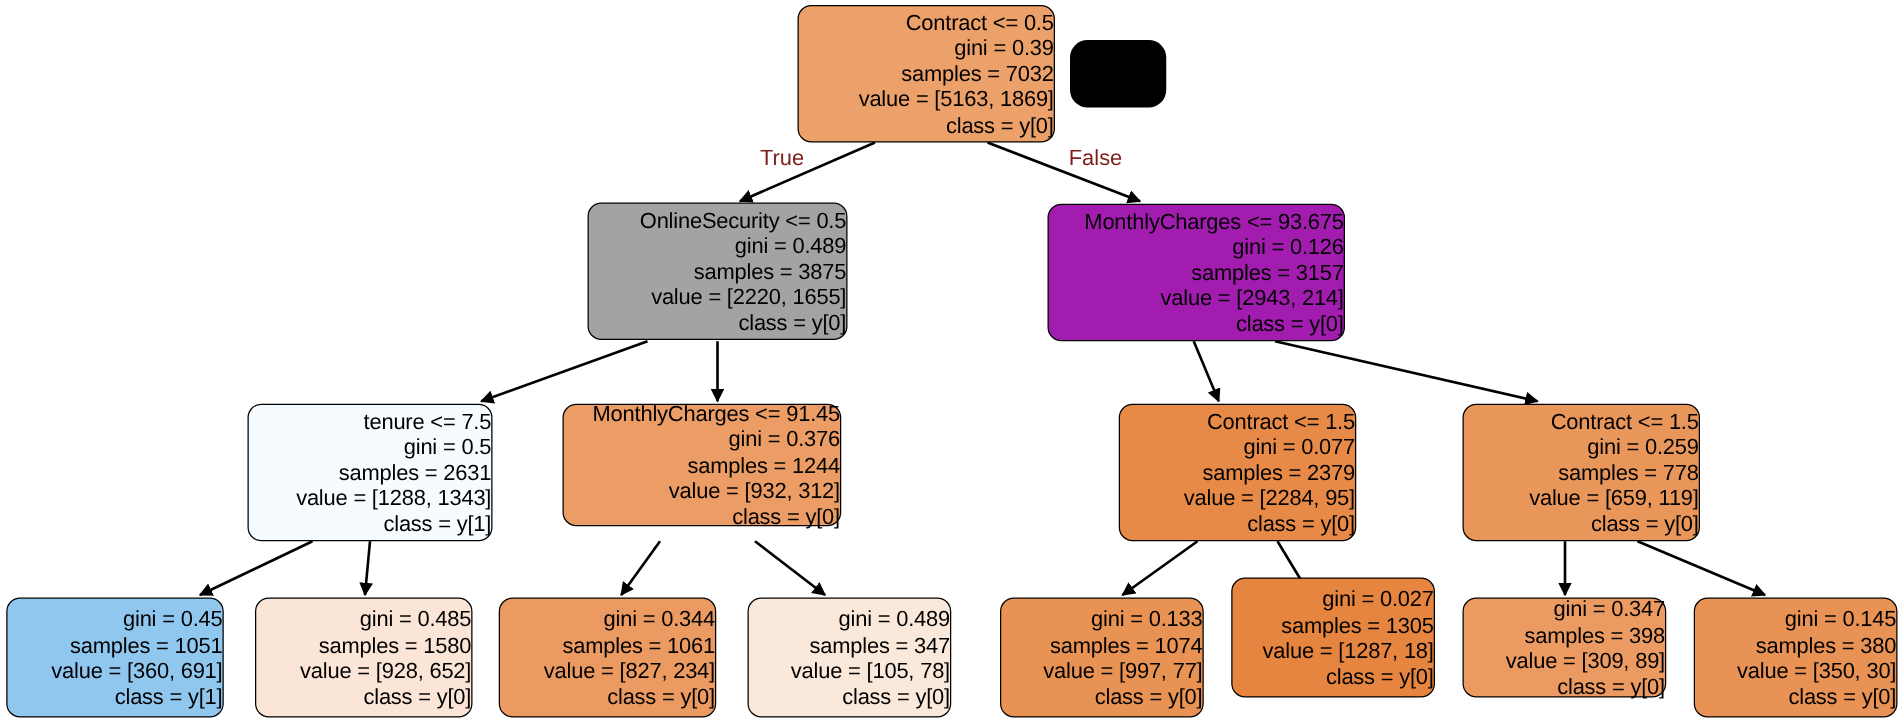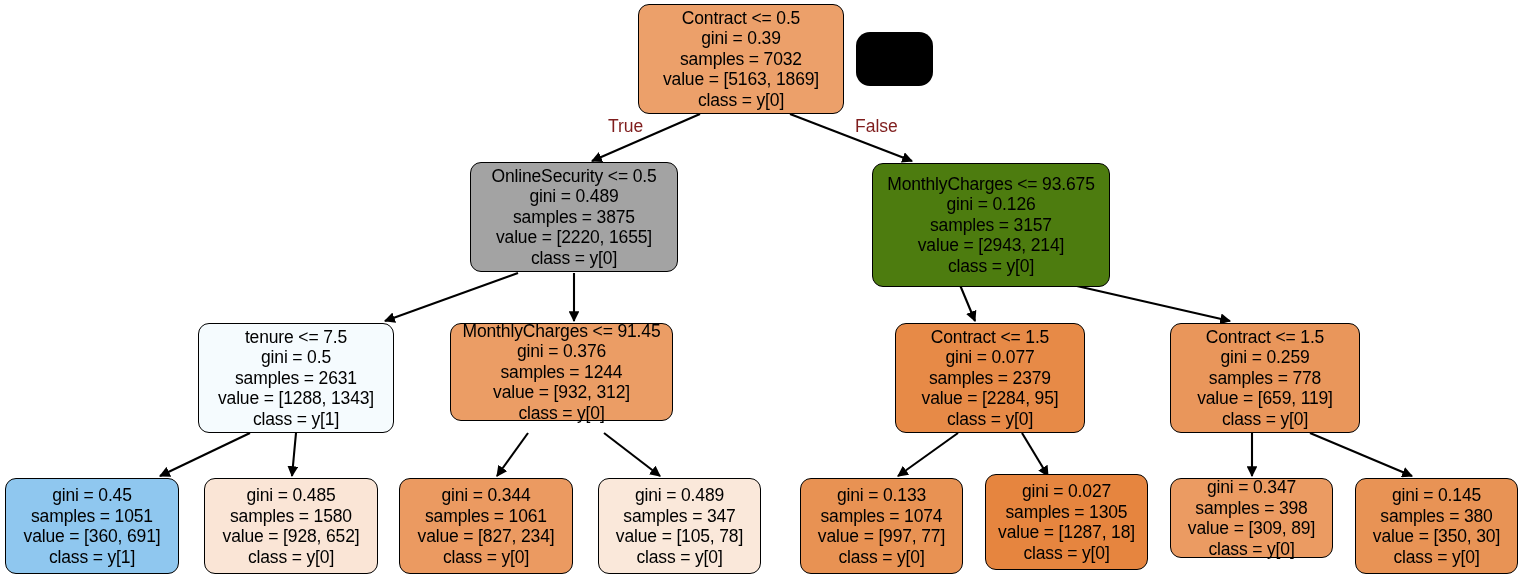--- a/index.html
+++ b/index.html
@@ -21,21 +21,21 @@
     width:1523px; height:577px;
     pointer-events:none;
   }
   .node{
     position:absolute;
     box-sizing:border-box;
     border:1.4px solid #000000;
     border-radius:11px;
     display:flex;
     flex-direction:column;
-    align-items:center;
+    align-items:flex-end;
     justify-content:center;
     text-align:center;
     color:#000000;
     font-size:17.5px;
     line-height:20.5px;
     letter-spacing:-0.15px;
     white-space:nowrap;
     z-index:2;
   }
   .node .ln{display:block;}
@@ -101,21 +101,21 @@
         <span class="ln">value = [5163, 1869]</span>
         <span class="ln">class = y[0]</span>
       </div>
       <div class="node" style="left: 470px; top: 148px; width: 208px; height: 110px; background: #a3a3a3; margin-top: 14px;">
         <span class="ln">OnlineSecurity &lt;= 0.5</span>
         <span class="ln">gini = 0.489</span>
         <span class="ln">samples = 3875</span>
         <span class="ln">value = [2220, 1655]</span>
         <span class="ln">class = y[0]</span>
       </div>
-      <div class="node" style="left: 838px; top: 163px; width: 238px; height: 124px; background: #4d7c0f; margin-left: 34px;">
+      <div class="node" style="left: 838px; top: 163px; width: 238px; height: 110px; background: #a21caf;">
         <span class="ln">MonthlyCharges &lt;= 93.675</span>
         <span class="ln">gini = 0.126</span>
         <span class="ln">samples = 3157</span>
         <span class="ln">value = [2943, 214]</span>
         <span class="ln">class = y[0]</span>
       </div>
       <div class="node" style="left: 198px; top: 323px; width: 196px; height: 110px; background: rgb(245, 251, 254);">
         <span class="ln">tenure &lt;= 7.5</span>
         <span class="ln">gini = 0.5</span>
         <span class="ln">samples = 2631</span>
@@ -166,21 +166,21 @@
         <span class="ln">samples = 347</span>
         <span class="ln">value = [105, 78]</span>
         <span class="ln">class = y[0]</span>
       </div>
       <div class="node" style="left: 800px; top: 478px; width: 163px; height: 96px; background: rgb(232, 146, 83);">
         <span class="ln">gini = 0.133</span>
         <span class="ln">samples = 1074</span>
         <span class="ln">value = [997, 77]</span>
         <span class="ln">class = y[0]</span>
       </div>
-      <div class="node" style="left: 985px; top: 474px; width: 163px; height: 96px; background: rgb(230, 133, 63);">
+      <div class="node" style="left: 985px; top: 462px; width: 163px; height: 96px; background: rgb(230, 133, 63);">
         <span class="ln">gini = 0.027</span>
         <span class="ln">samples = 1305</span>
         <span class="ln">value = [1287, 18]</span>
         <span class="ln">class = y[0]</span>
       </div>
       <div class="node" style="left: 1170px; top: 478px; width: 163px; height: 80px; background: rgb(235, 155, 98);">
         <span class="ln">gini = 0.347</span>
         <span class="ln">samples = 398</span>
         <span class="ln">value = [309, 89]</span>
         <span class="ln">class = y[0]</span>

